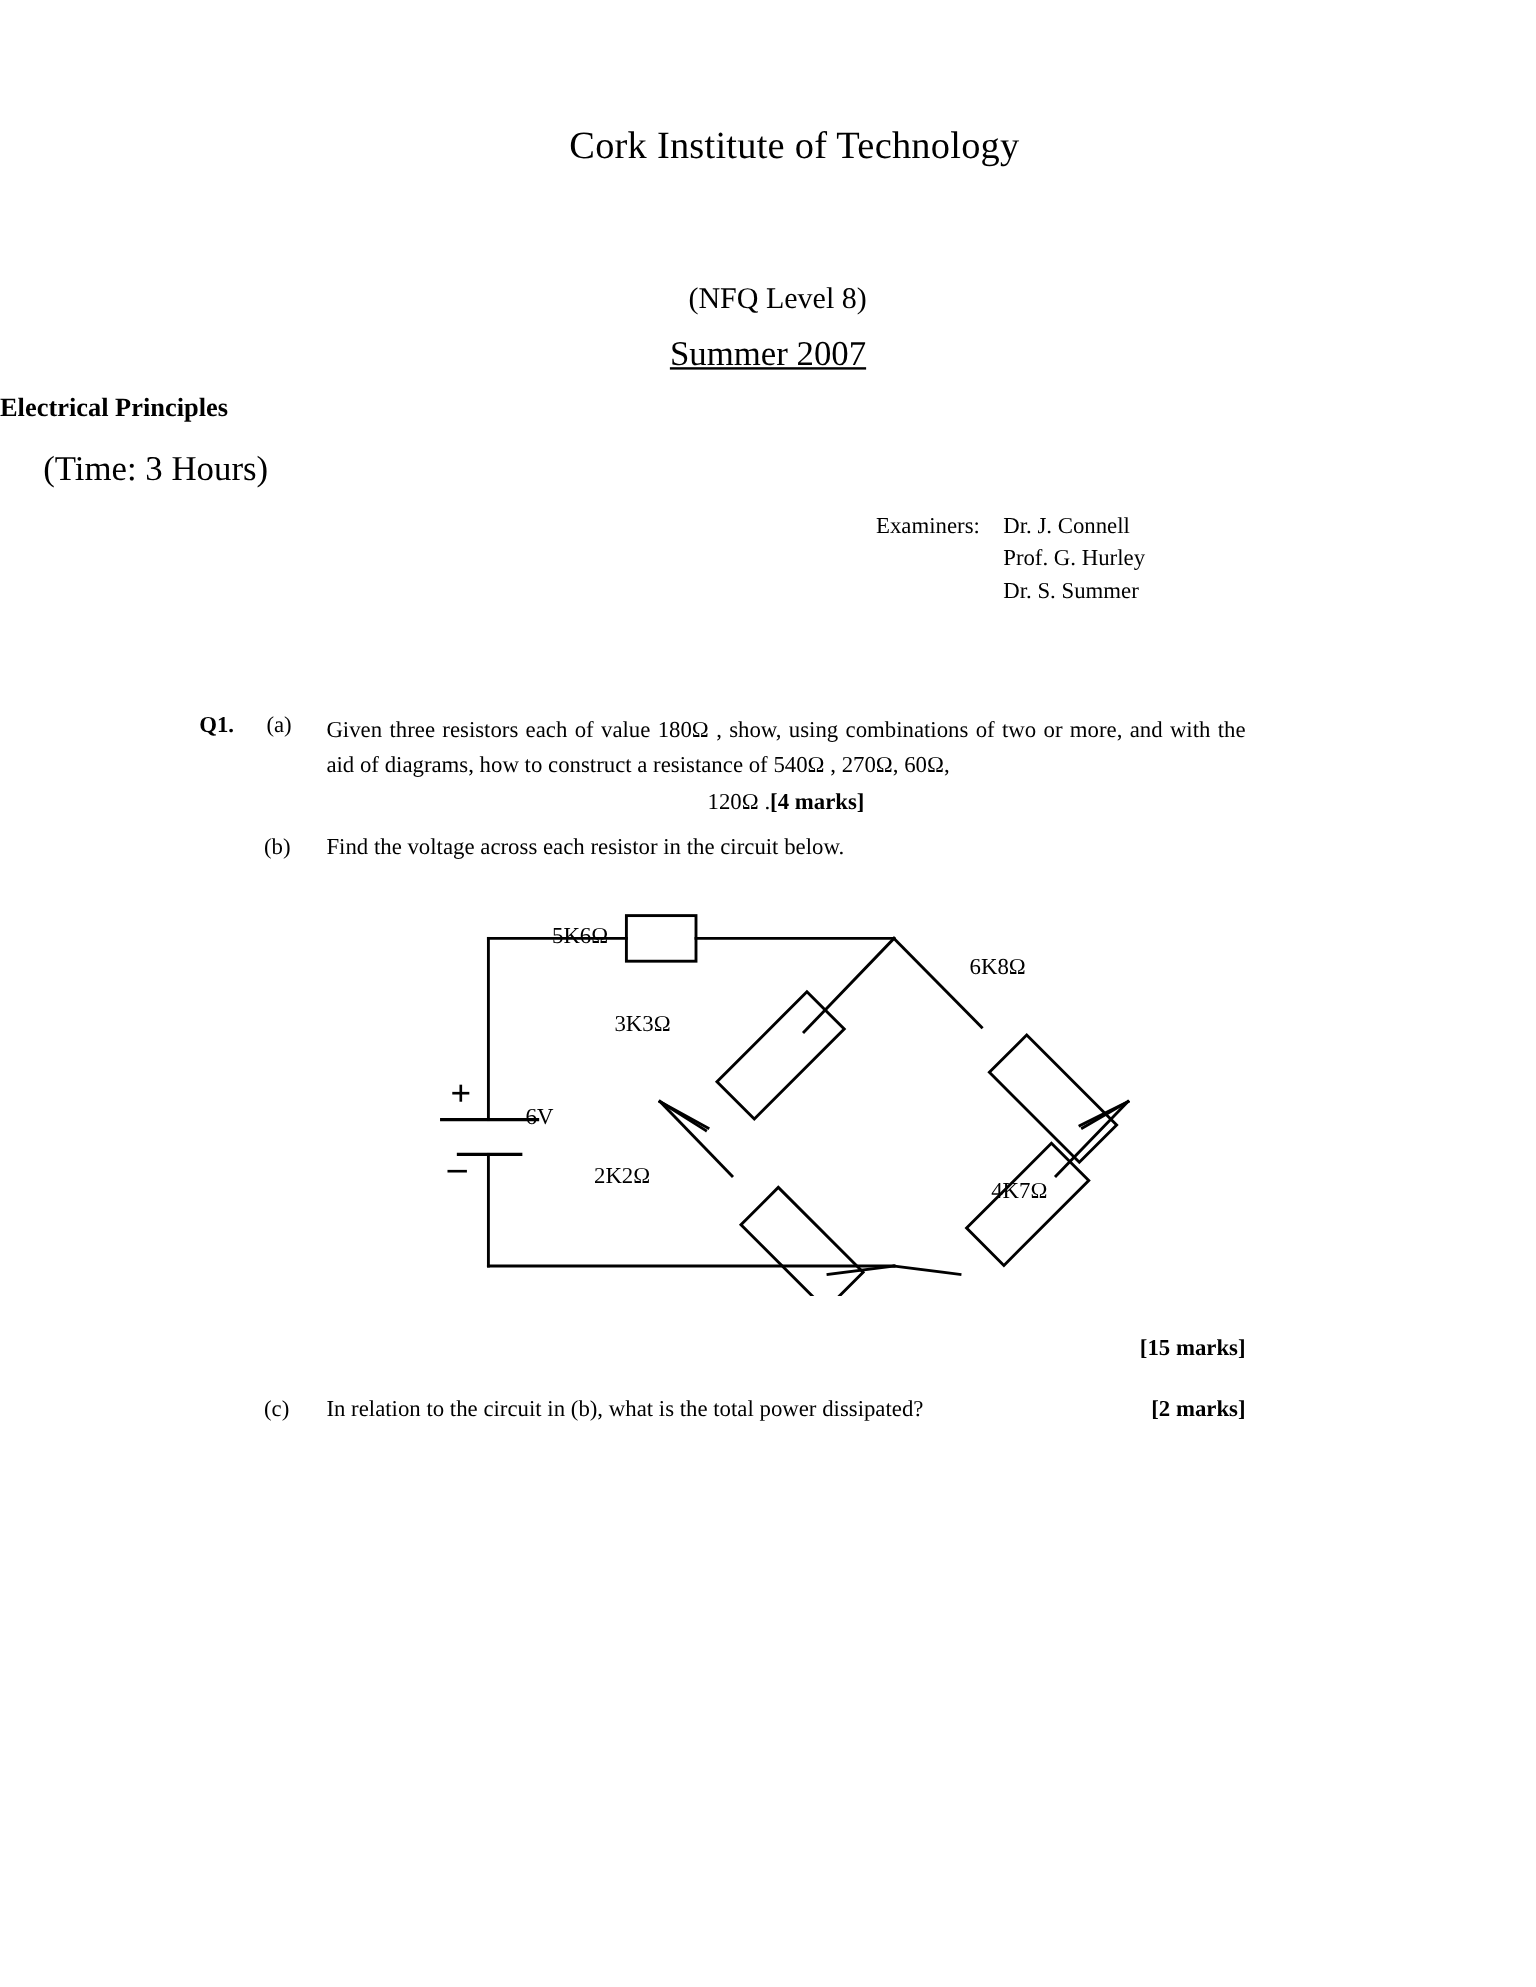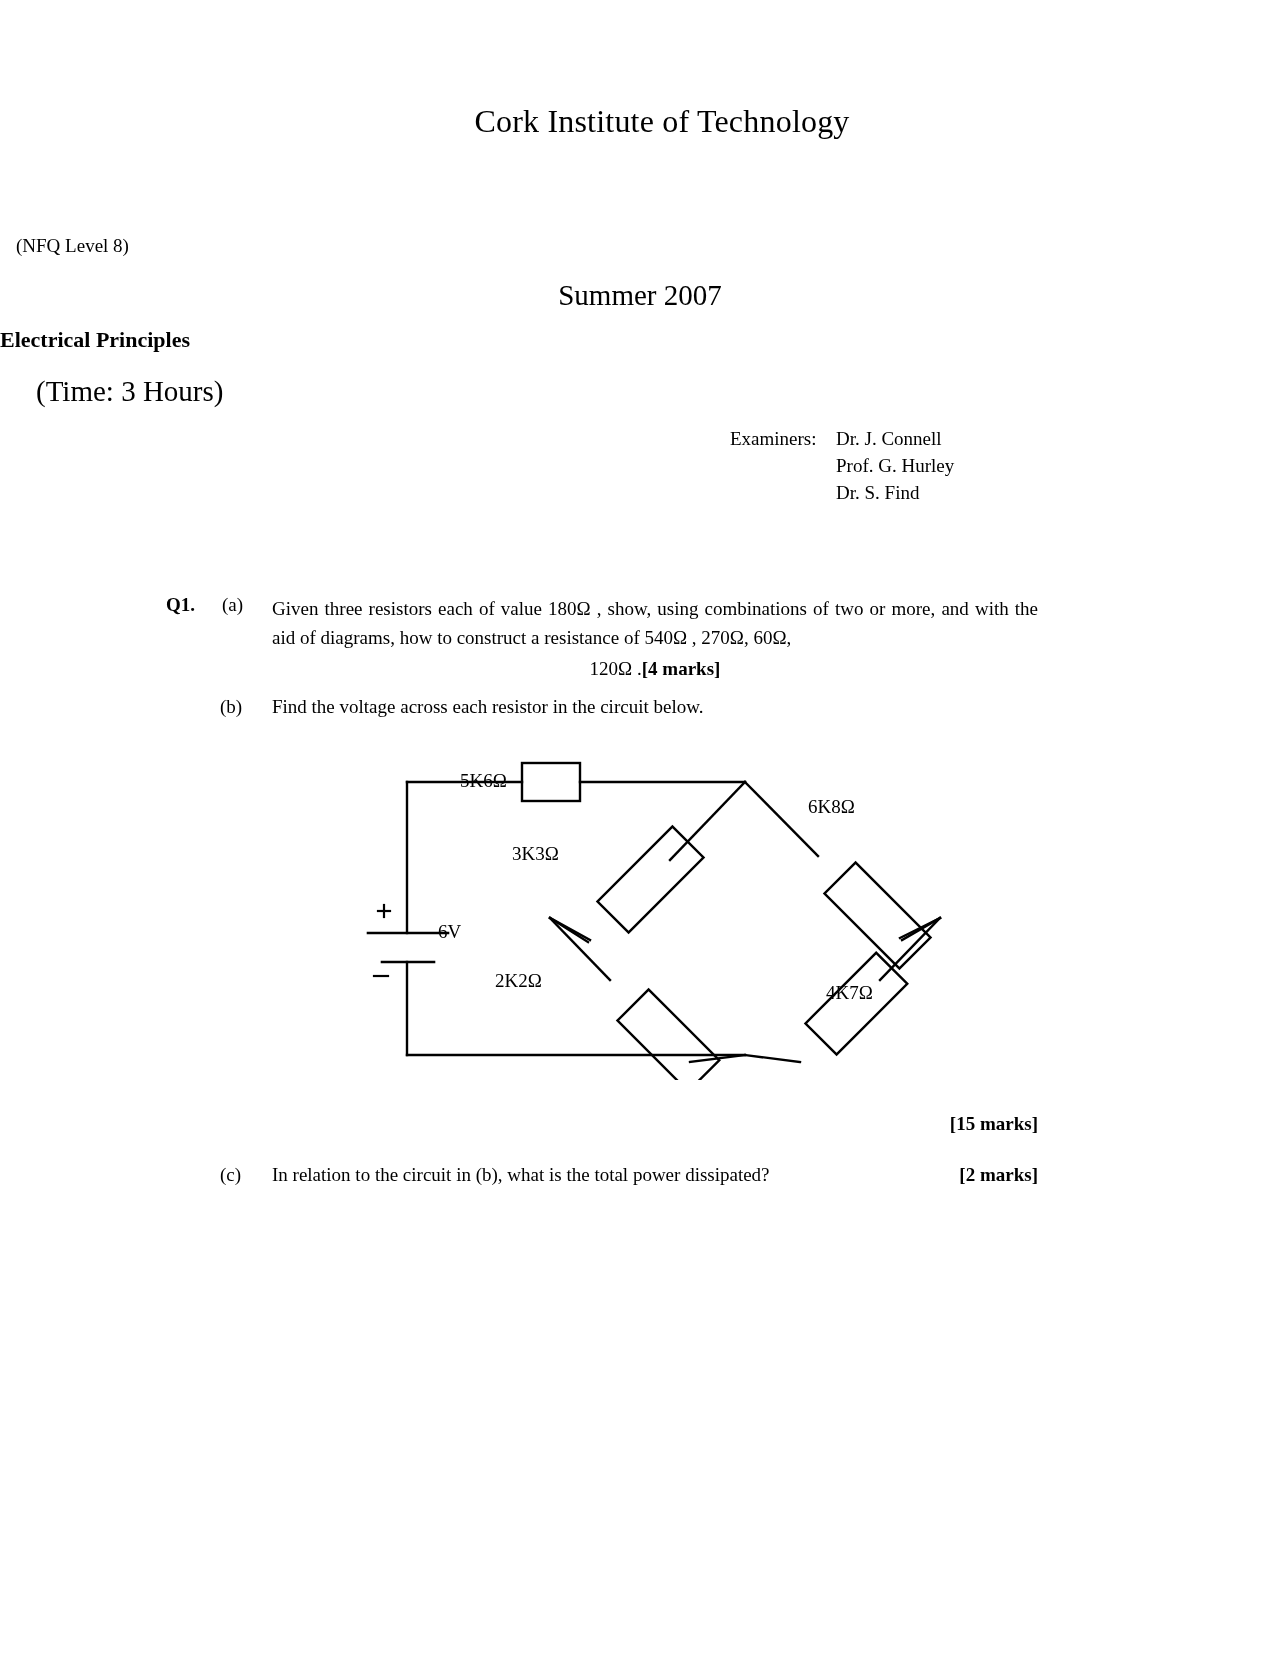--- a/index.html
+++ b/index.html
@@ -38,32 +38,33 @@
     left: 0; right: 0;
     top: 178px;
     text-align: center;
     font-size: 27px;
     line-height: 1.1;
   }
   .hdr-nfq {
     position: absolute;
     left: 0; right: 0;
     top: 236px;
-    text-align: left;
-    font-size: 19px;
+    text-align: center;
+    font-size: 25px;
     line-height: 1.1;
     padding-left: 16px;
   }
   .hdr-session {
     position: absolute;
     left: 0; right: 0;
     top: 280px;
     text-align: center;
     font-size: 29px;
     line-height: 1.1;
+    text-decoration: underline;
   }
   .hdr-subject {
     position: absolute;
     left: 0; right: 0;
     top: 328px;
     text-align: left;
     font-size: 22px;
     font-weight: bold;
     line-height: 1.1;
   }
@@ -219,21 +220,21 @@
   <div class="hdr-subject">Electrical Principles</div>
   <div class="hdr-time">(Time: 3 Hours)</div>
 
 
   <div class="examiners">
     <div class="examiners-row">
       <div class="examiners-label">Examiners:</div>
       <div class="examiners-names">
         <span>Dr. J. Connell</span>
         <span>Prof. G. Hurley</span>
-        <span>Dr. S. Find</span>
+        <span>Dr. S. Summer</span>
       </div>
     </div>
   </div>
 
   <div class="q-num">Q1.</div>
 
   <div class="part-a-label">(a)</div>
   <div class="part-a-body">Given three resistors each of value 180Ω , show, using combinations of two or more, and with the aid of diagrams, how to construct a resistance of 540Ω , 270Ω, 60Ω,</div>
   <div class="part-a-line3">
     <span>120Ω .</span>

